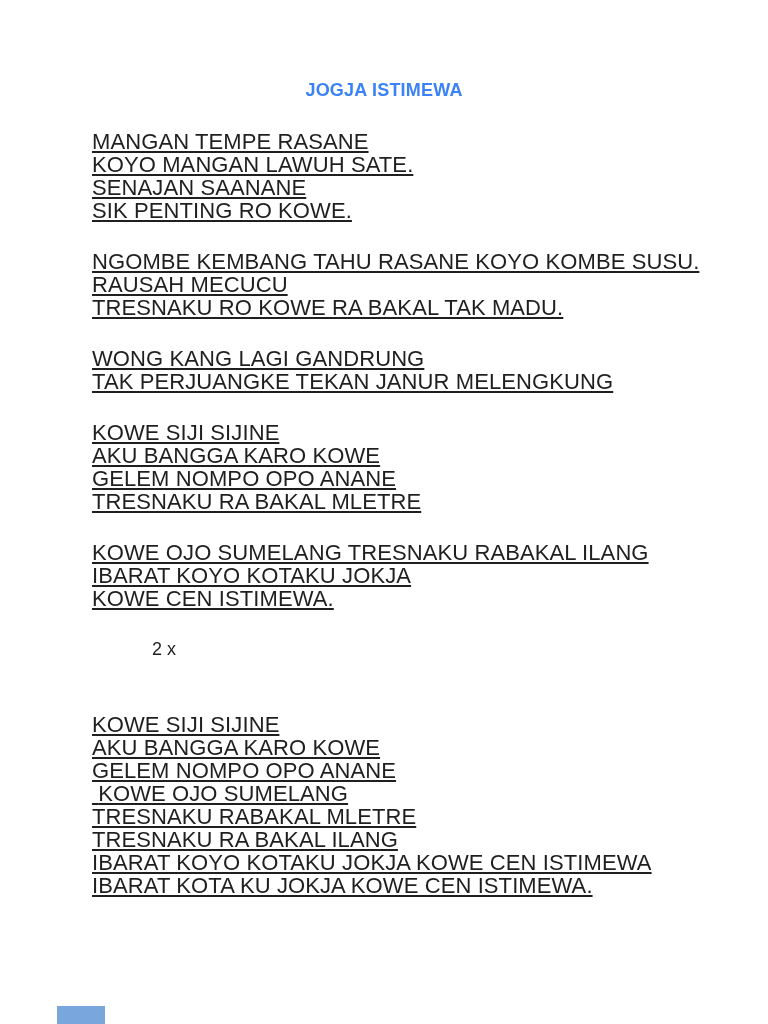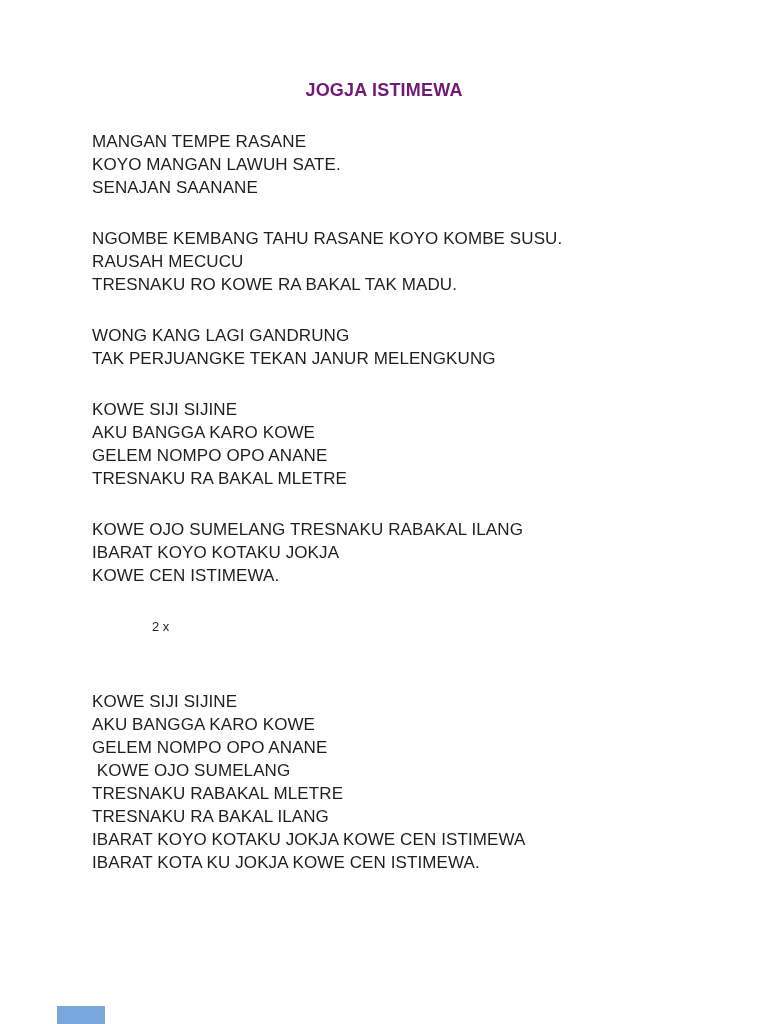--- a/index.html
+++ b/index.html
@@ -19,41 +19,42 @@
   .title {
     position: absolute;
     top: 80px;
     left: 0;
     width: 100%;
     margin: 0;
     text-align: center;
     font-size: 18px;
     font-weight: bold;
     letter-spacing: 0.2px;
-    color: #701a75;
+    color: #3b82f6;
   }
   .content {
     position: absolute;
     top: 130px;
     left: 92px;
     right: 40px;
   }
   .stanza {
     margin: 0 0 28px 0;
   }
   .line {
-    font-size: 17px;
+    font-size: 22px;
     line-height: 23px;
     white-space: pre-wrap;
     letter-spacing: 0.1px;
+    text-decoration: underline;
   }
   .repeat {
     margin: 0 0 52px 0;
     padding-left: 60px;
-    font-size: 13px;
+    font-size: 18px;
     line-height: 23px;
   }
   .blue-mark {
     position: absolute;
     left: 57px;
     top: 1006px;
     width: 48px;
     height: 18px;
     background: #79a7dd;
   }
@@ -64,20 +65,21 @@
 <div class="page">
 
   <h1 class="title">JOGJA ISTIMEWA</h1>
 
   <div class="content">
 
     <div class="stanza">
         <div class="line">MANGAN TEMPE RASANE</div>
         <div class="line">KOYO MANGAN LAWUH SATE.</div>
         <div class="line">SENAJAN SAANANE</div>
+        <div class="line">SIK PENTING RO KOWE.</div>
       </div>
 
     <div class="stanza">
         <div class="line">NGOMBE KEMBANG TAHU RASANE KOYO KOMBE SUSU.</div>
         <div class="line">RAUSAH MECUCU</div>
         <div class="line">TRESNAKU RO KOWE RA BAKAL TAK MADU.</div>
       </div>
 
     <div class="stanza">
         <div class="line">WONG KANG LAGI GANDRUNG</div>

